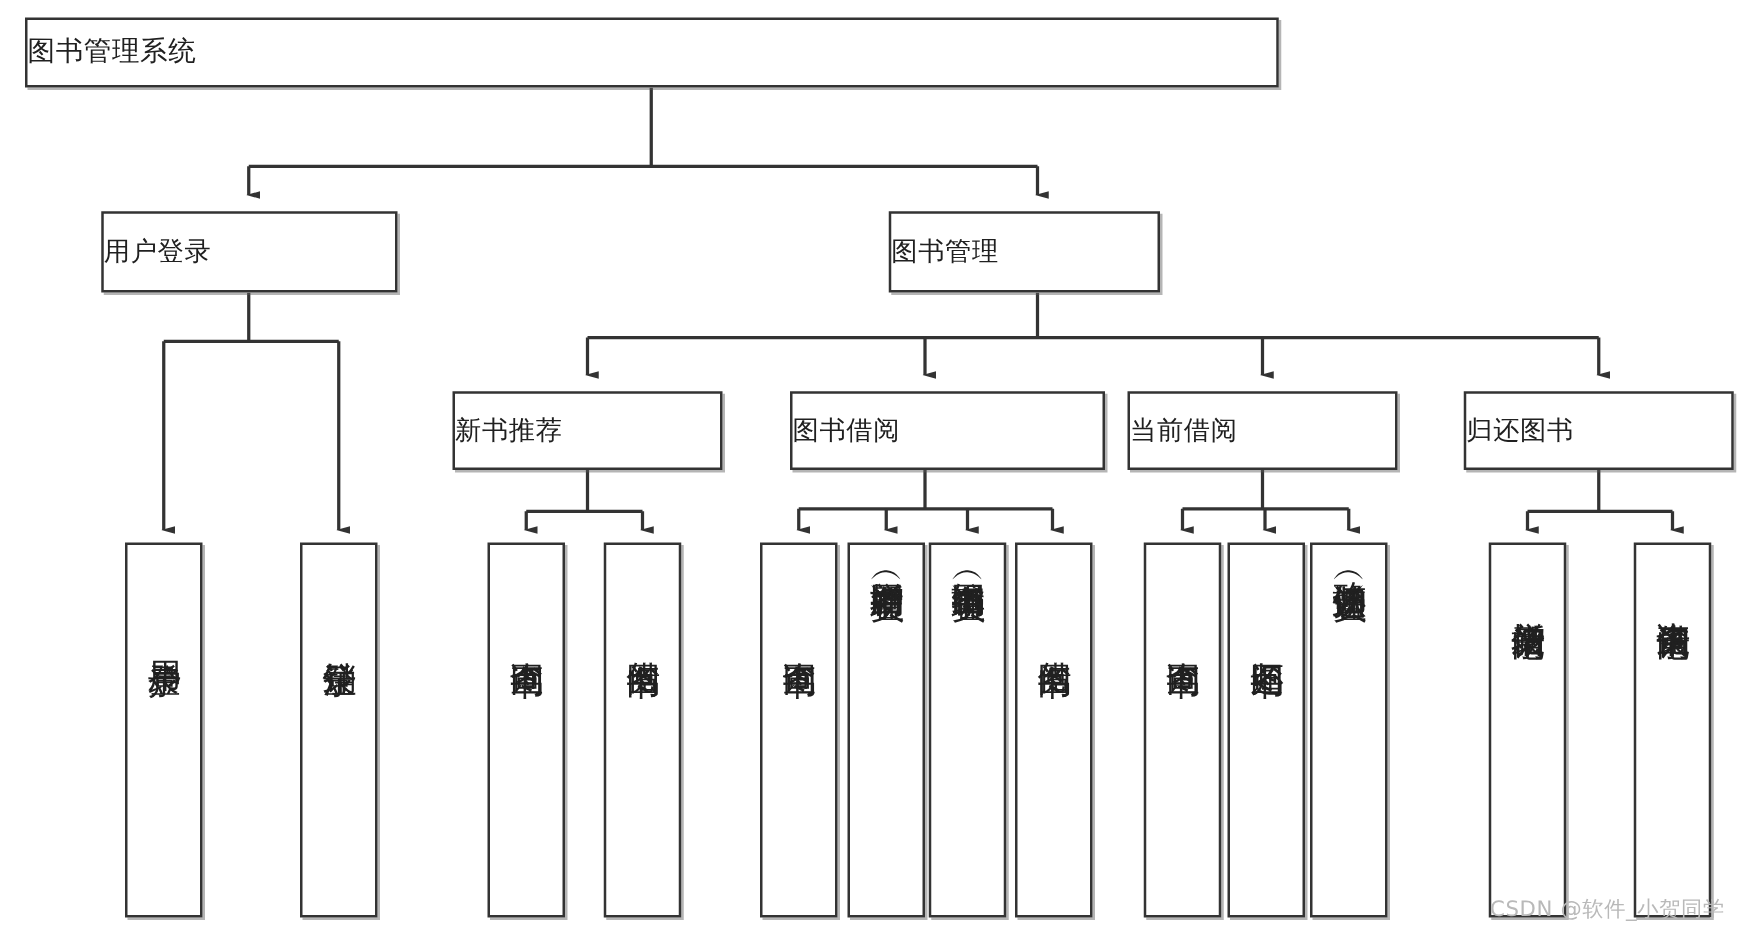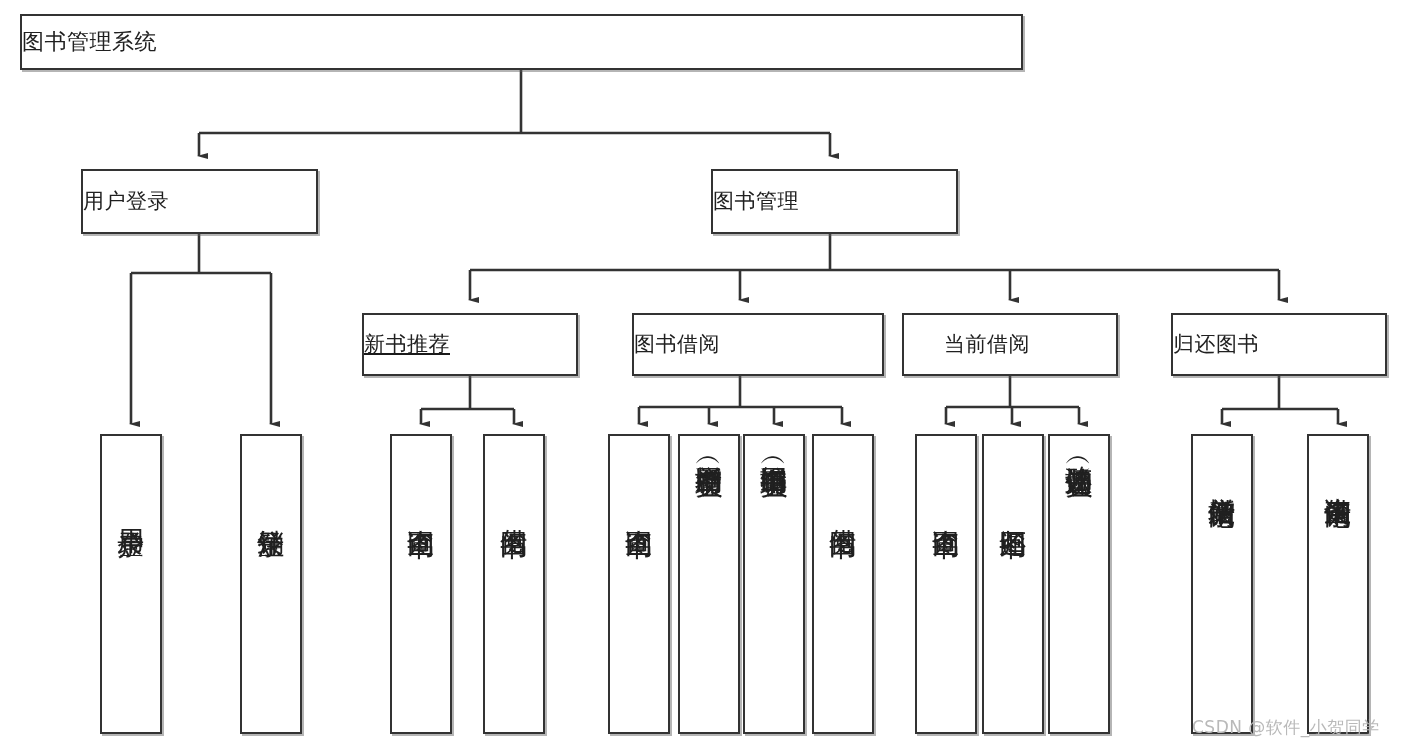--- a/index.html
+++ b/index.html
@@ -126,31 +126,31 @@
     </g>
   </svg>
 
   <div class="node h-node root" style="left:20px; top:14px; width:1003px; height:56px;">
     <span class="node-label">图书管理系统</span>
   </div>
 
   <div class="node h-node" style="left:81px; top:169px; width:237px; height:65px;">
     <span class="node-label">用户登录</span>
   </div>
-  <div class="node h-node" style="left:711px; top:169px; width:247px; height:65px;">
+  <div class="node h-node" style="left:711px; top:169px; width:217px; height:65px;">
     <span class="node-label">图书管理</span>
   </div>
 
-  <div class="node h-node" style="left:362px; top:313px; width:216px; height:63px;text-decoration:underline;">
+  <div class="node h-node" style="left:362px; top:313px; width:216px; height:63px;">
     <span class="node-label">新书推荐</span>
   </div>
   <div class="node h-node" style="left:632px; top:313px; width:252px; height:63px;">
     <span class="node-label">图书借阅</span>
   </div>
-  <div class="node h-node" style="left:902px; top:313px; width:216px; height:63px;padding-left:40px;">
+  <div class="node h-node" style="left:902px; top:313px; width:216px; height:63px;">
     <span class="node-label">当前借阅</span>
   </div>
   <div class="node h-node" style="left:1171px; top:313px; width:216px; height:63px;">
     <span class="node-label">归还图书</span>
   </div>
 
   <div class="node v-node" style="left:100px; top:434px; width:62px; height:300px;">
     <span class="node-label" style="margin-top:72px;">用户登录</span>
   </div>
   <div class="node v-node" style="left:240px; top:434px; width:62px; height:300px;">

